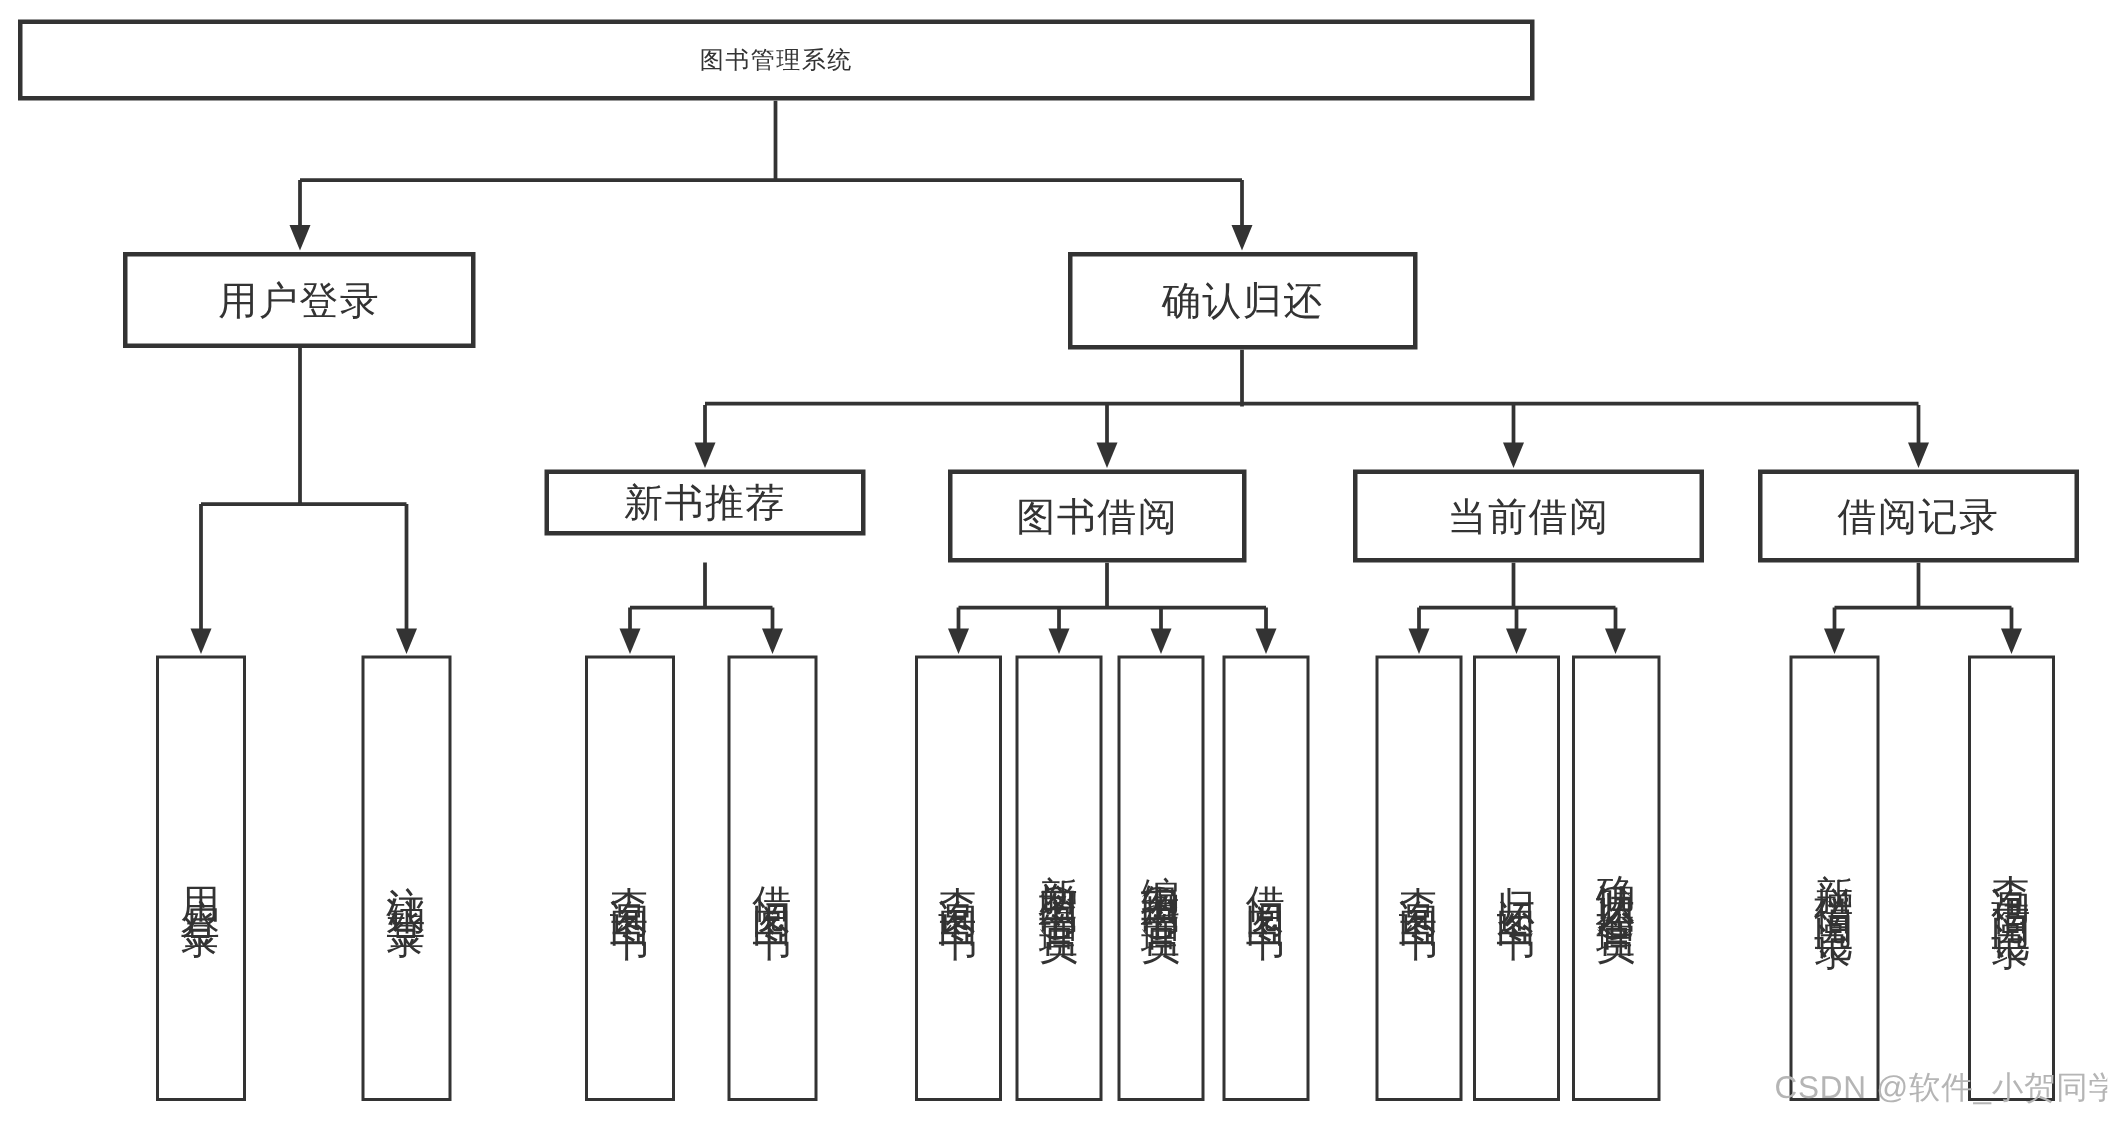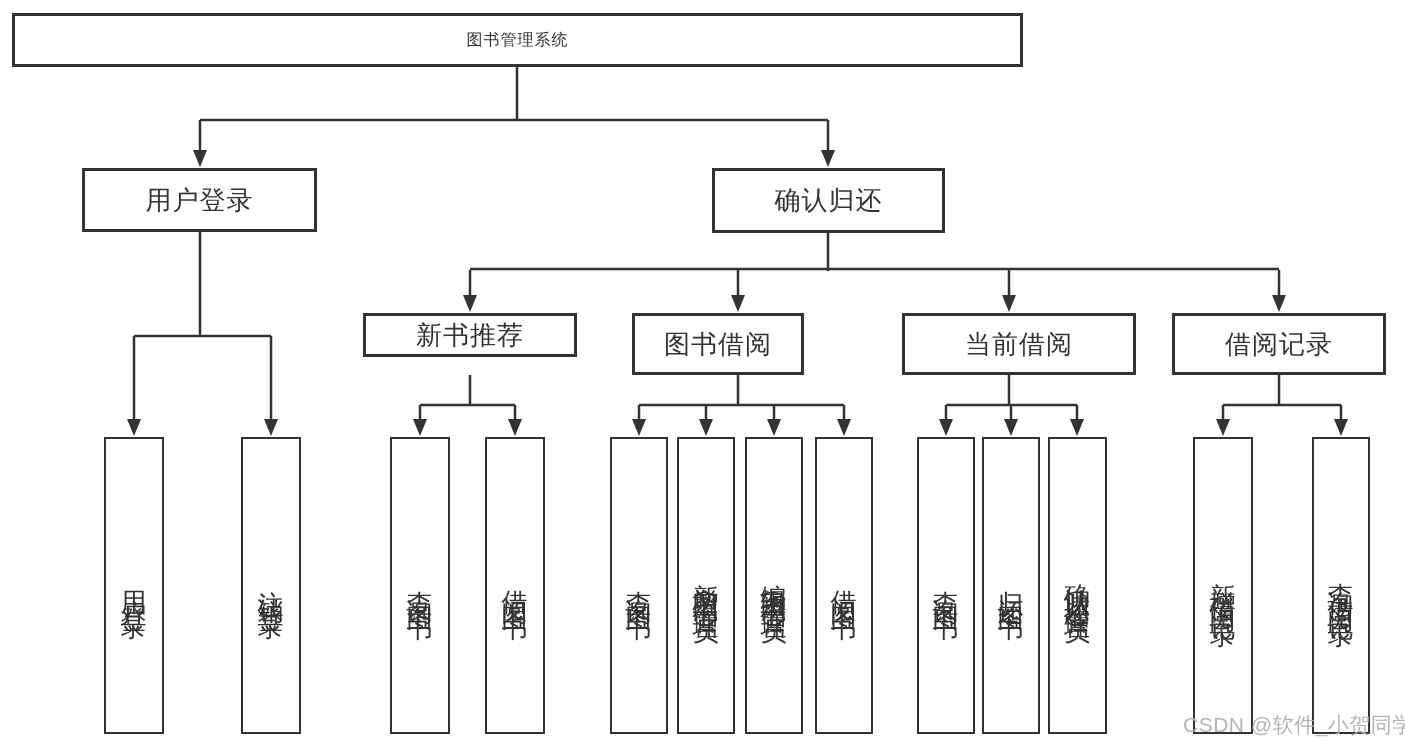--- a/index.html
+++ b/index.html
@@ -112,21 +112,21 @@
         <polygon points="1334,419 1348,419 1341,436" stroke="none"></polygon>
       </g>
   </svg>
 
   <div class="box root-box" style="left:12px; top:13px; width:1011px; height:54px;">图书管理系统</div>
 
   <div class="box" style="left:82px; top:168px; width:235px; height:64px;">用户登录</div>
   <div class="box" style="left:712px; top:168px; width:233px; height:65px;">确认归还</div>
 
   <div class="box" style="left:363px; top:313px; width:214px; height:44px;">新书推荐</div>
-  <div class="box" style="left:632px; top:313px; width:172px; height:62px;">图书借阅</div>
+  <div class="box" style="left:632px; top:313px; width:199px; height:62px;">图书借阅</div>
   <div class="box" style="left:902px; top:313px; width:234px; height:62px;">当前借阅</div>
   <div class="box" style="left:1172px; top:313px; width:214px; height:62px;">借阅记录</div>
 
   <div class="box leaf" style="left:104px; top:437px; width:60px; height:297px;">用户登录</div>
   <div class="box leaf" style="left:241px; top:437px; width:60px; height:297px;">注销登录</div>
 
   <div class="box leaf" style="left:390px; top:437px; width:60px; height:297px;">查询图书</div>
   <div class="box leaf" style="left:485px; top:437px; width:60px; height:297px;">借阅图书</div>
 
   <div class="box leaf" style="left:610px; top:437px; width:58px; height:297px;">查询图书</div>

